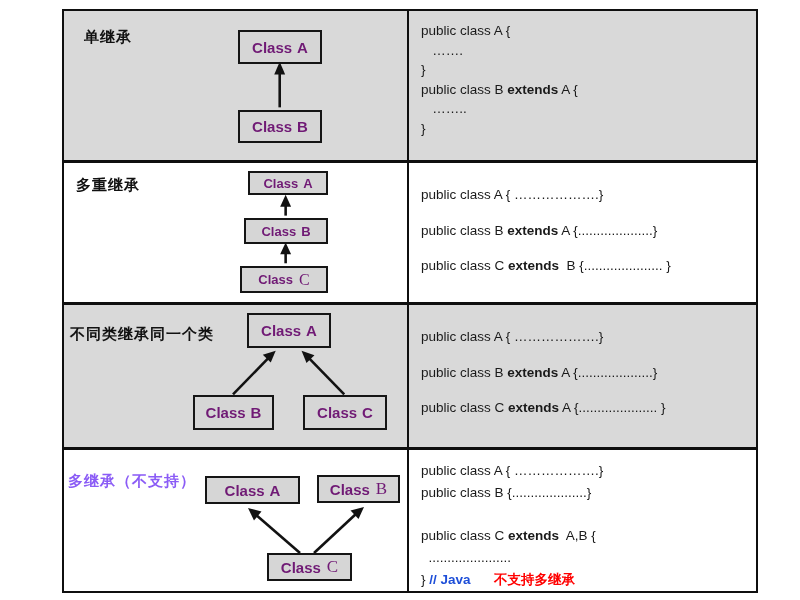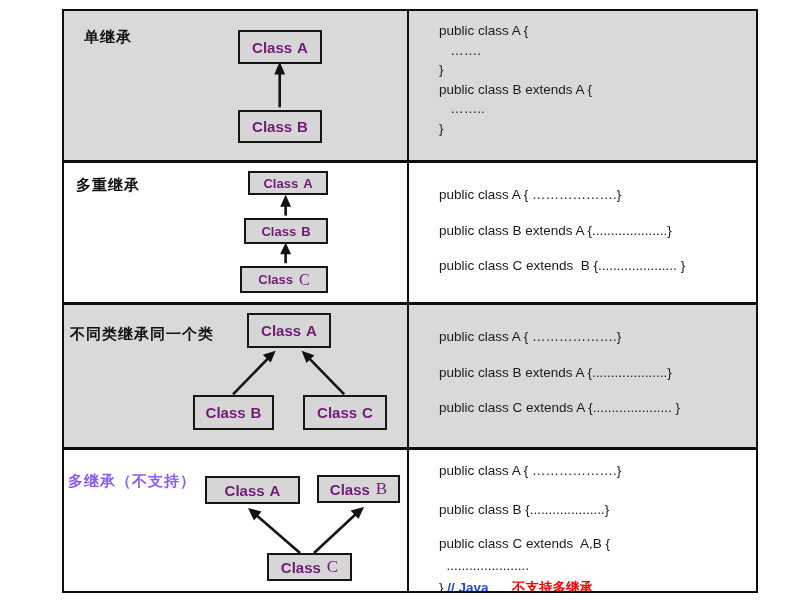--- a/index.html
+++ b/index.html
@@ -33,34 +33,34 @@
   .fs15 { font-size:15px; }
   .fs13 { font-size:13px; }
   .fs13 .ltr.serif { font-size:16px; }
 
   svg.arrows { position:absolute; left:0; top:0; width:100%; height:100%;
     pointer-events:none; }
   svg.arrows line { stroke:#121212; stroke-width:2.6; }
   svg.arrows path.head { fill:#121212; }
 
   .code { position:absolute; inset:0; color:#1a1a1a; font-size:13.5px;
-    padding-left:30px; overflow:hidden; }
+    padding-left:12px; overflow:hidden; }
   .code .ln { white-space:pre; }
-  .code .bseg { font-weight:normal; }
+  .code .bseg { font-weight:bold; }
   .code .rseg { color:#1d4ed8;font-weight:bold; }
   .code .rsegb { color:#ff0000; font-weight:bold;margin-left:16px; }
 
   .code.c1 { padding-top:10px; }
   .code.c1 .ln { line-height:19.5px; }
   .code.c23 { padding-top:14px; }
   .code.c23 .ln { line-height:35.5px; }
   .code.c4 .ln { line-height:22px; }
   .code.c4 .ln.m1 { margin-top:10px; }
-  .code.c4 .ln.m2 { margin-top:17px; }
-  .code.c4 .ln.m3 { margin-top:12px; }
+  .code.c4 .ln.m2 { }
+  .code.c4 .ln.m3 { margin-top:21px; }
 </style>
 </head>
 <body>
 
 <div id="stage">
   <div id="table">
 
     <div class="cell left gray rb">
       <div class="row-title" style="left:20px; top:17px;">单继承</div>
       <div class="cbox fs15" style="left:174px; top:19px; width:84px; height:34px;">

